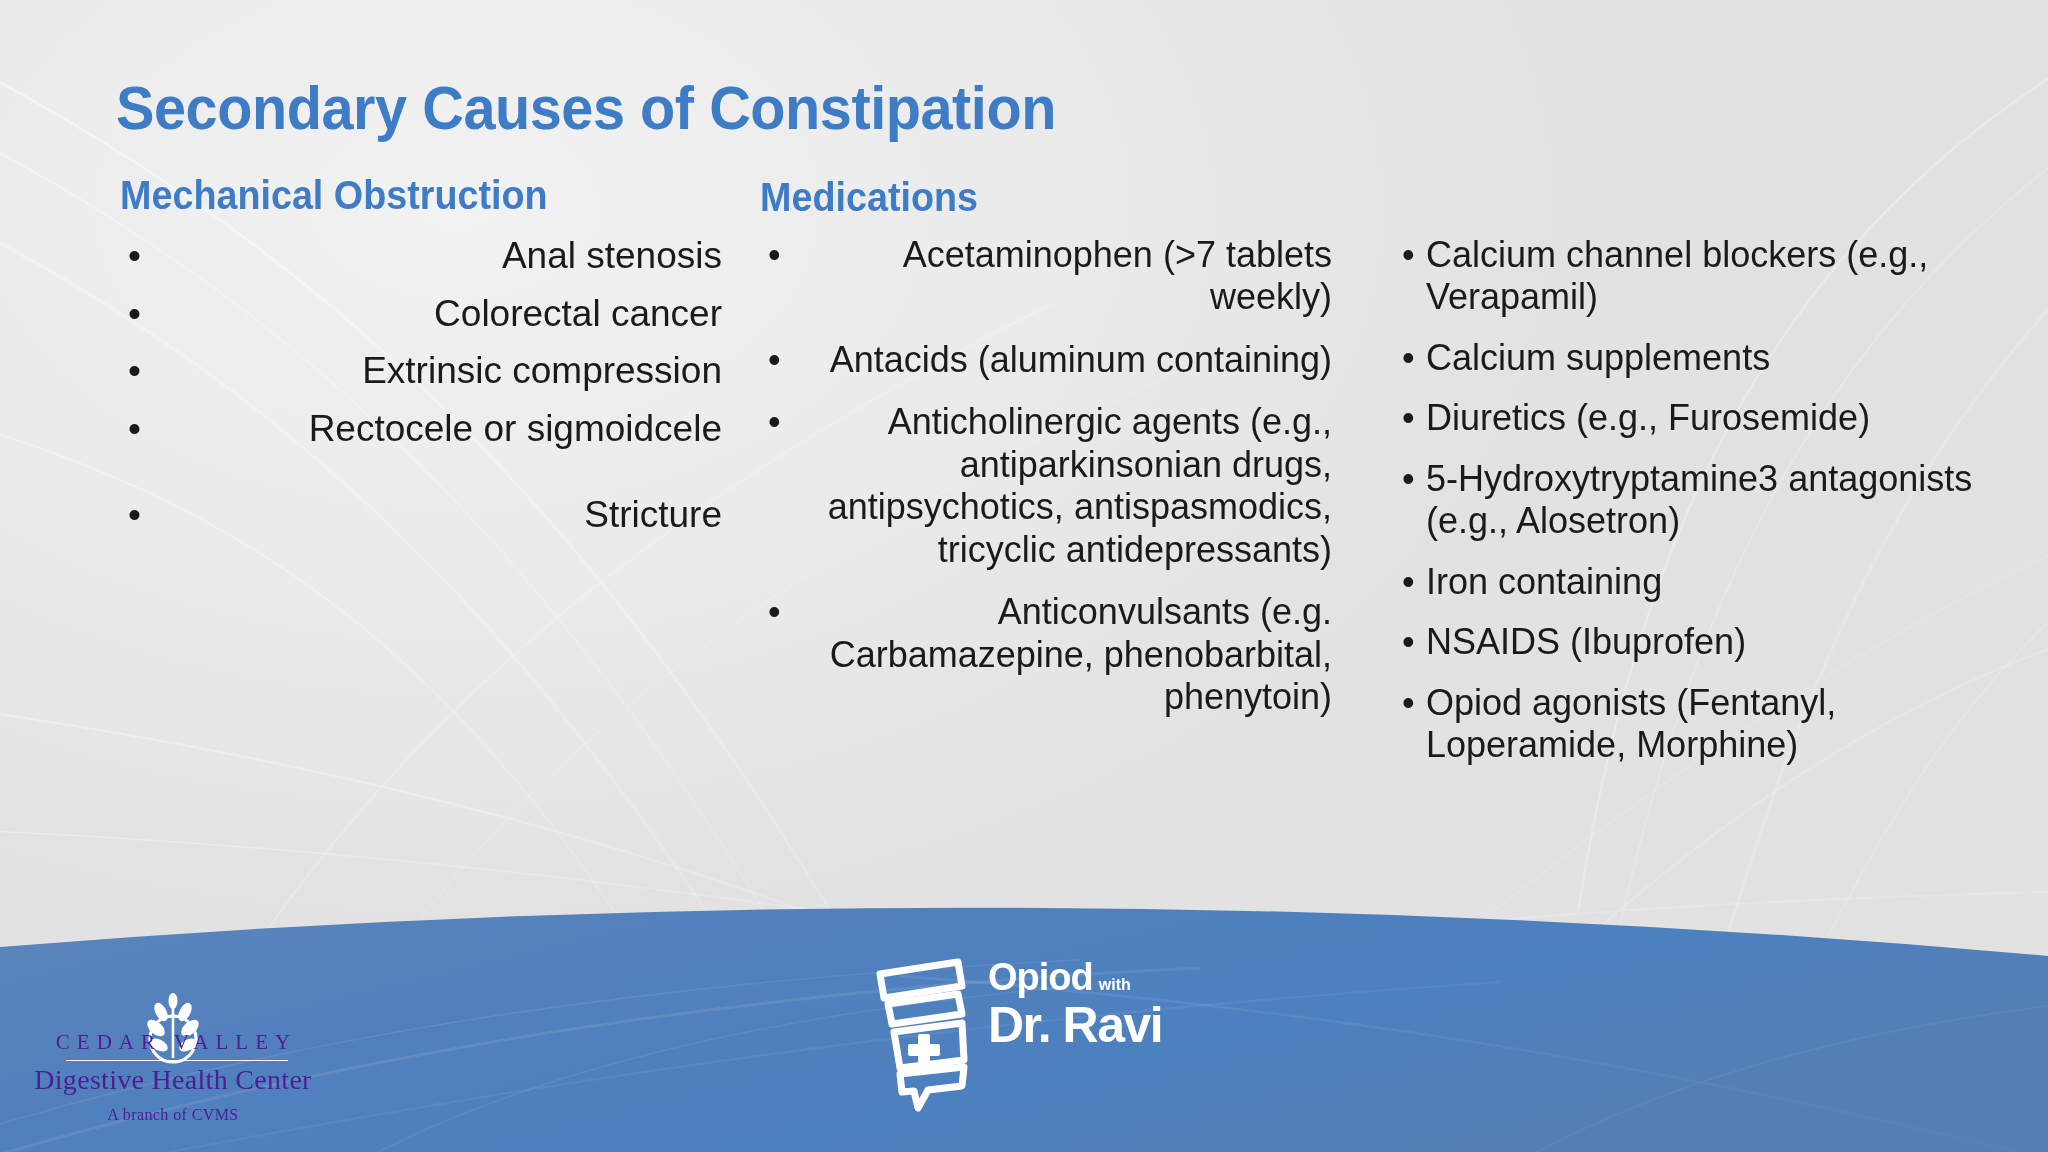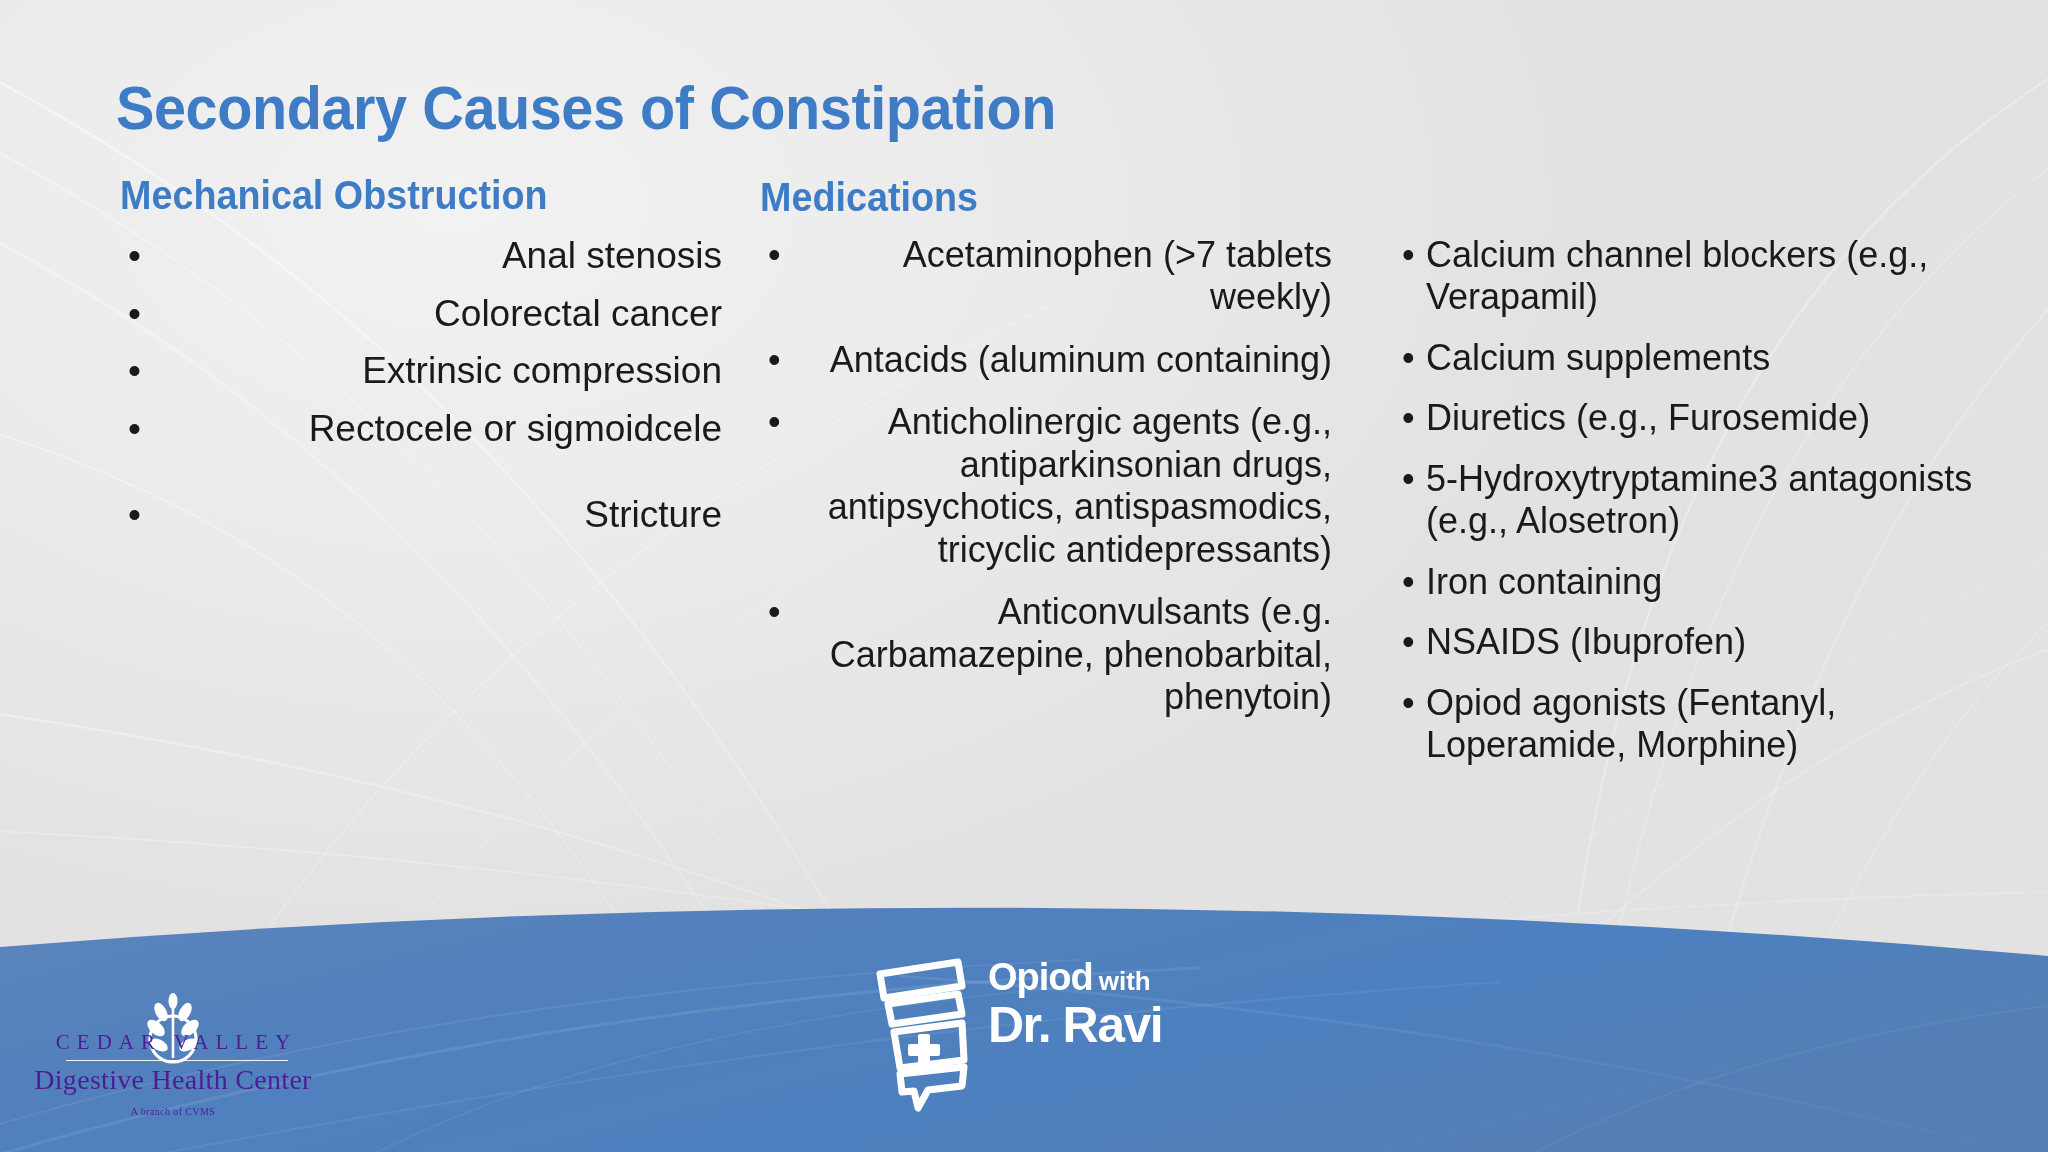--- a/index.html
+++ b/index.html
@@ -147,21 +147,21 @@
     font-family: "Liberation Serif", serif;
     font-size: 28px;
     letter-spacing: 0.3px;
   }
   .cv-row3 {
     position: absolute;
     left: 0;
     top: 112px;
     width: 100%;
     font-family: "Liberation Serif", serif;
-    font-size: 10px;
+    font-size: 16px;
     letter-spacing: 0.4px;
   }
 
   
   .coffee-logo {
     position: absolute;
     left: 866px;
     top: 952px;
     width: 360px;
     height: 160px;
@@ -180,21 +180,21 @@
     color: #ffffff;
   }
   .coffee-line1 {
     font-size: 38px;
     font-weight: bold;
     letter-spacing: -1px;
     line-height: 1;
     white-space: nowrap;
   }
   .coffee-with {
-    font-size: 26px;
+    font-size: 16px;
     font-weight: bold;
     letter-spacing: 0;
     margin-left: 6px;
   }
   .coffee-line2 {
     font-size: 50px;
     font-weight: bold;
     letter-spacing: -1.5px;
     line-height: 1.02;
     margin-top: 4px;

